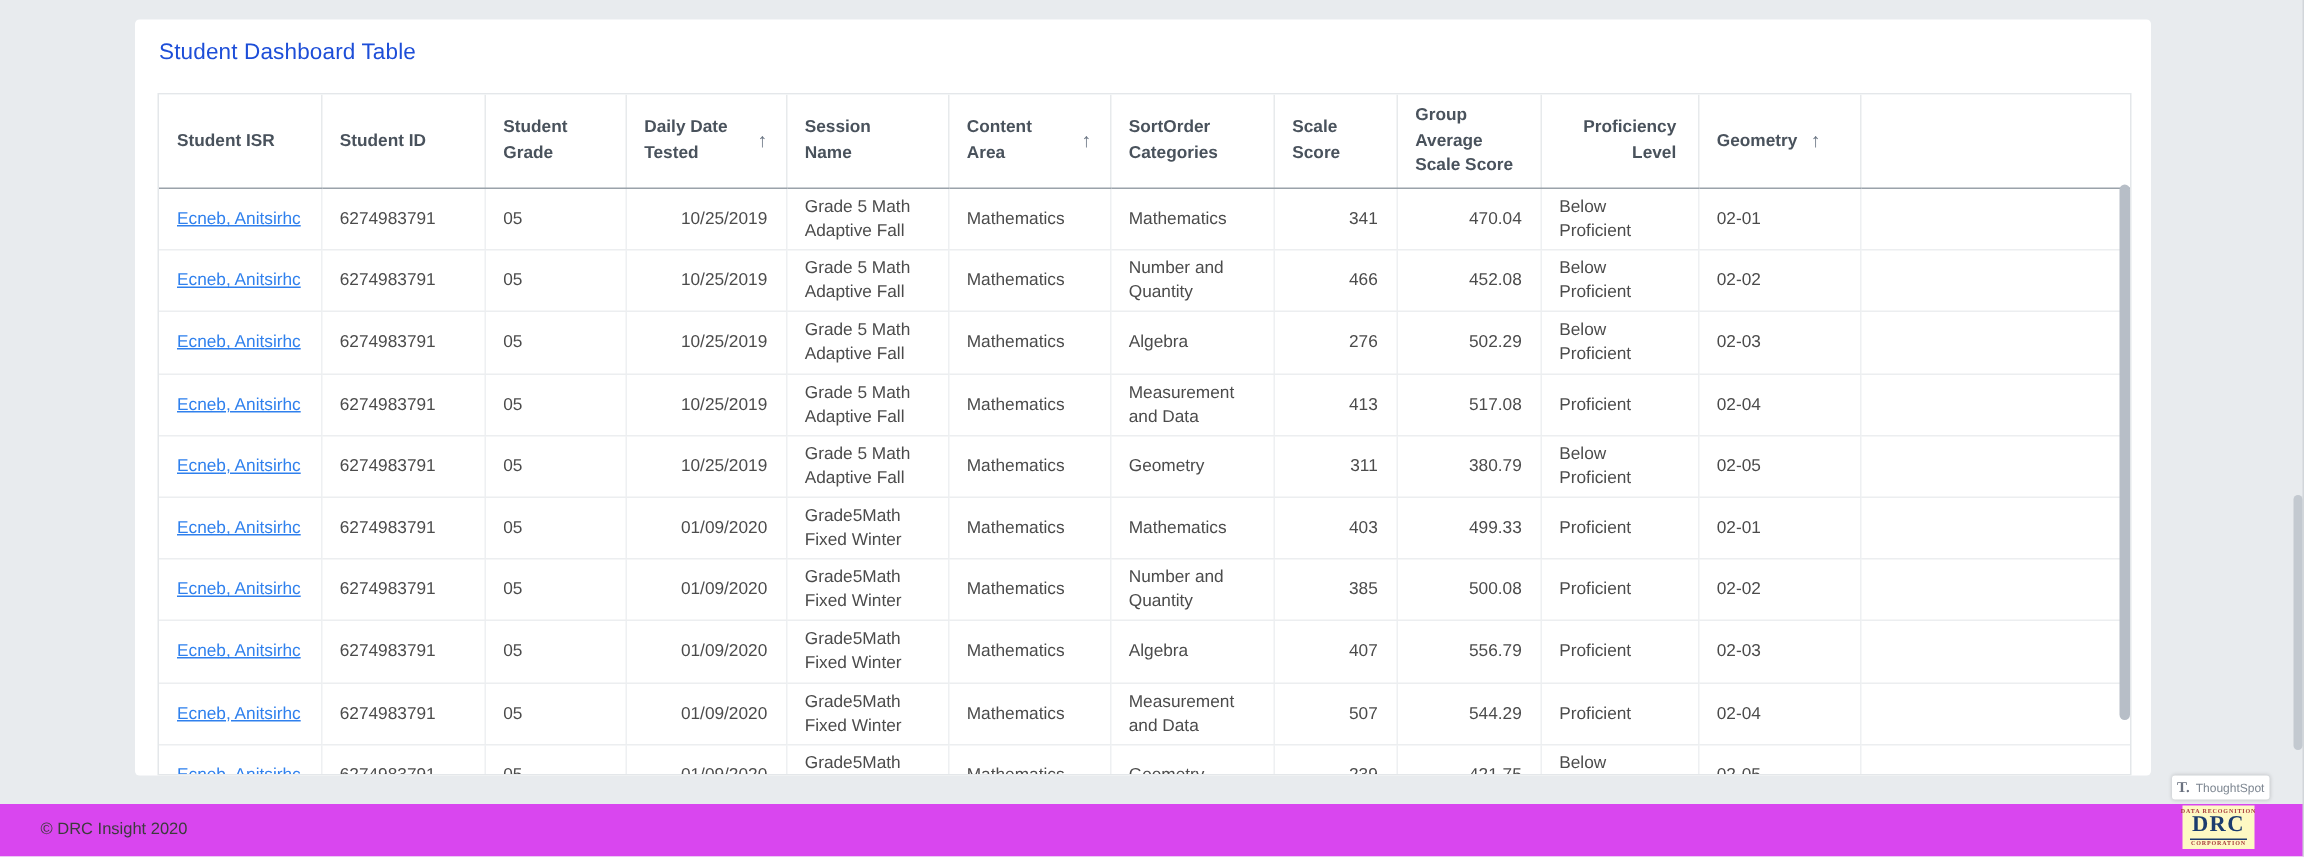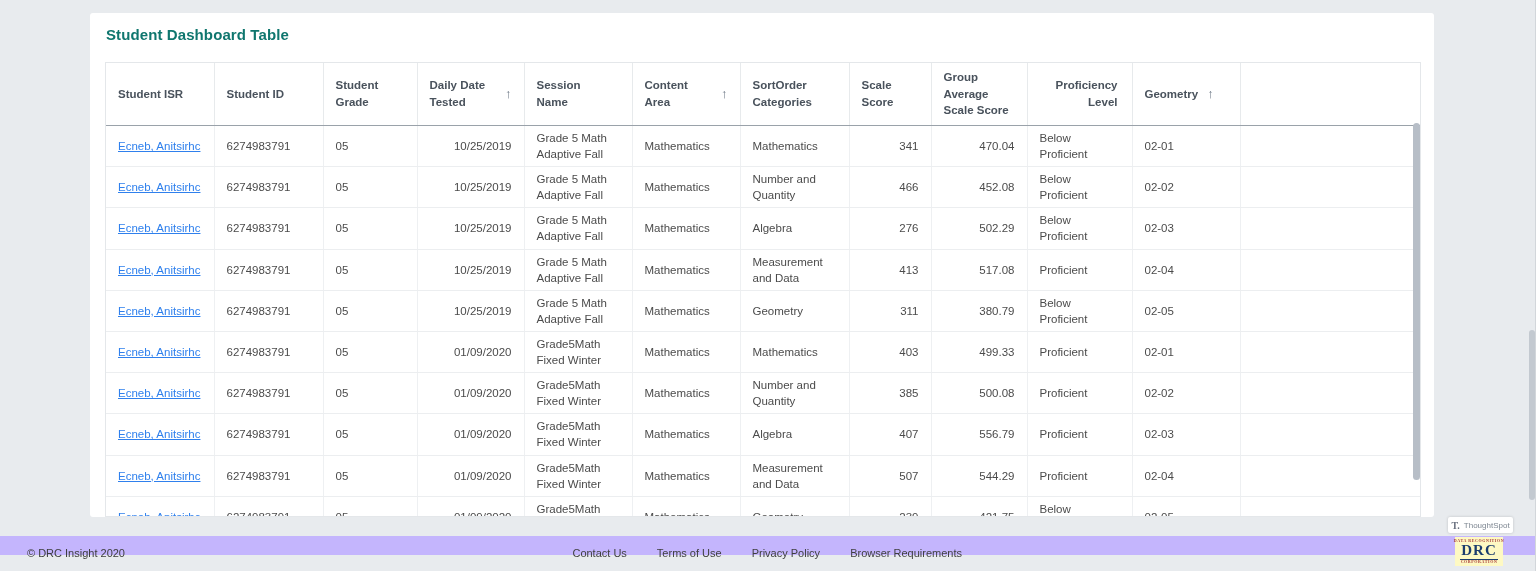--- a/index.html
+++ b/index.html
@@ -11,21 +11,21 @@
     color:#4b4b4b;
   }
 
   
   .card {
     position:absolute; left:90px; top:13px; width:1344px; height:504px;
     background:#ffffff; border-radius:3px;
   }
   .card-title {
     position:absolute; left:16px; top:13px;
-    font-size:15px; font-weight:700; color:#0f766e; letter-spacing:.1px;
+    font-size:15px; font-weight:400; color:#1d4ed8; letter-spacing:.1px;
   }
 
   
   .table-wrap {
     position:absolute; left:15px; top:49px; width:1316px; height:455px;
     border:1px solid #e4e7ea; overflow:hidden; background:#fff;
   }
   table.dash-table {
     width:100%; border-collapse:collapse; table-layout:fixed;
   }
@@ -69,22 +69,22 @@
   .page-scrollbar-thumb {
     position:absolute; right:1px; top:330px; width:6px; height:170px;
     background:#c3c9d0; border-radius:3px;
   }
   .page-edge-line {
     position:absolute; right:0; top:0; width:1px; height:571px; background:#d2d6da;
   }
 
   
   .footer-bar {
-    position:absolute; left:0; top:536px; width:1536px; height:19px;
-    background:#c4b5fd;
+    position:absolute; left:0; top:536px; width:1536px; height:35px;
+    background:#d946ef;
   }
   .footer-copyright {
     position:absolute; left:27px; top:11px; font-size:11px; color:#3c3c3c;
   }
   .footer-links {
     position:absolute; left:50%; top:11px; transform:translateX(-50.2%);
     display:flex; gap:30px; white-space:nowrap;
   }
   .footer-link { font-size:11px; color:#3f3f3f; cursor:pointer; }
 
@@ -326,26 +326,20 @@
             <td></td>
           </tr>
         </tbody>
     </table>
     <div class="table-scrollbar-thumb"></div>
   </div>
 </div>
 
 <div class="footer-bar">
   <div class="footer-copyright">© DRC Insight 2020</div>
-  <div class="footer-links">
-    <span class="footer-link">Contact Us</span>
-    <span class="footer-link">Terms of Use</span>
-    <span class="footer-link">Privacy Policy</span>
-    <span class="footer-link">Browser Requirements</span>
-  </div>
 </div>
 
 <div class="thoughtspot-badge">
   <span class="ts-logo">T.</span>
   <span class="ts-label">ThoughtSpot</span>
 </div>
 <div class="drc-logo">
   <span class="drc-top">DATA RECOGNITION</span>
   <span class="drc-main">DRC</span>
   <span class="drc-bottom">CORPORATION</span>

